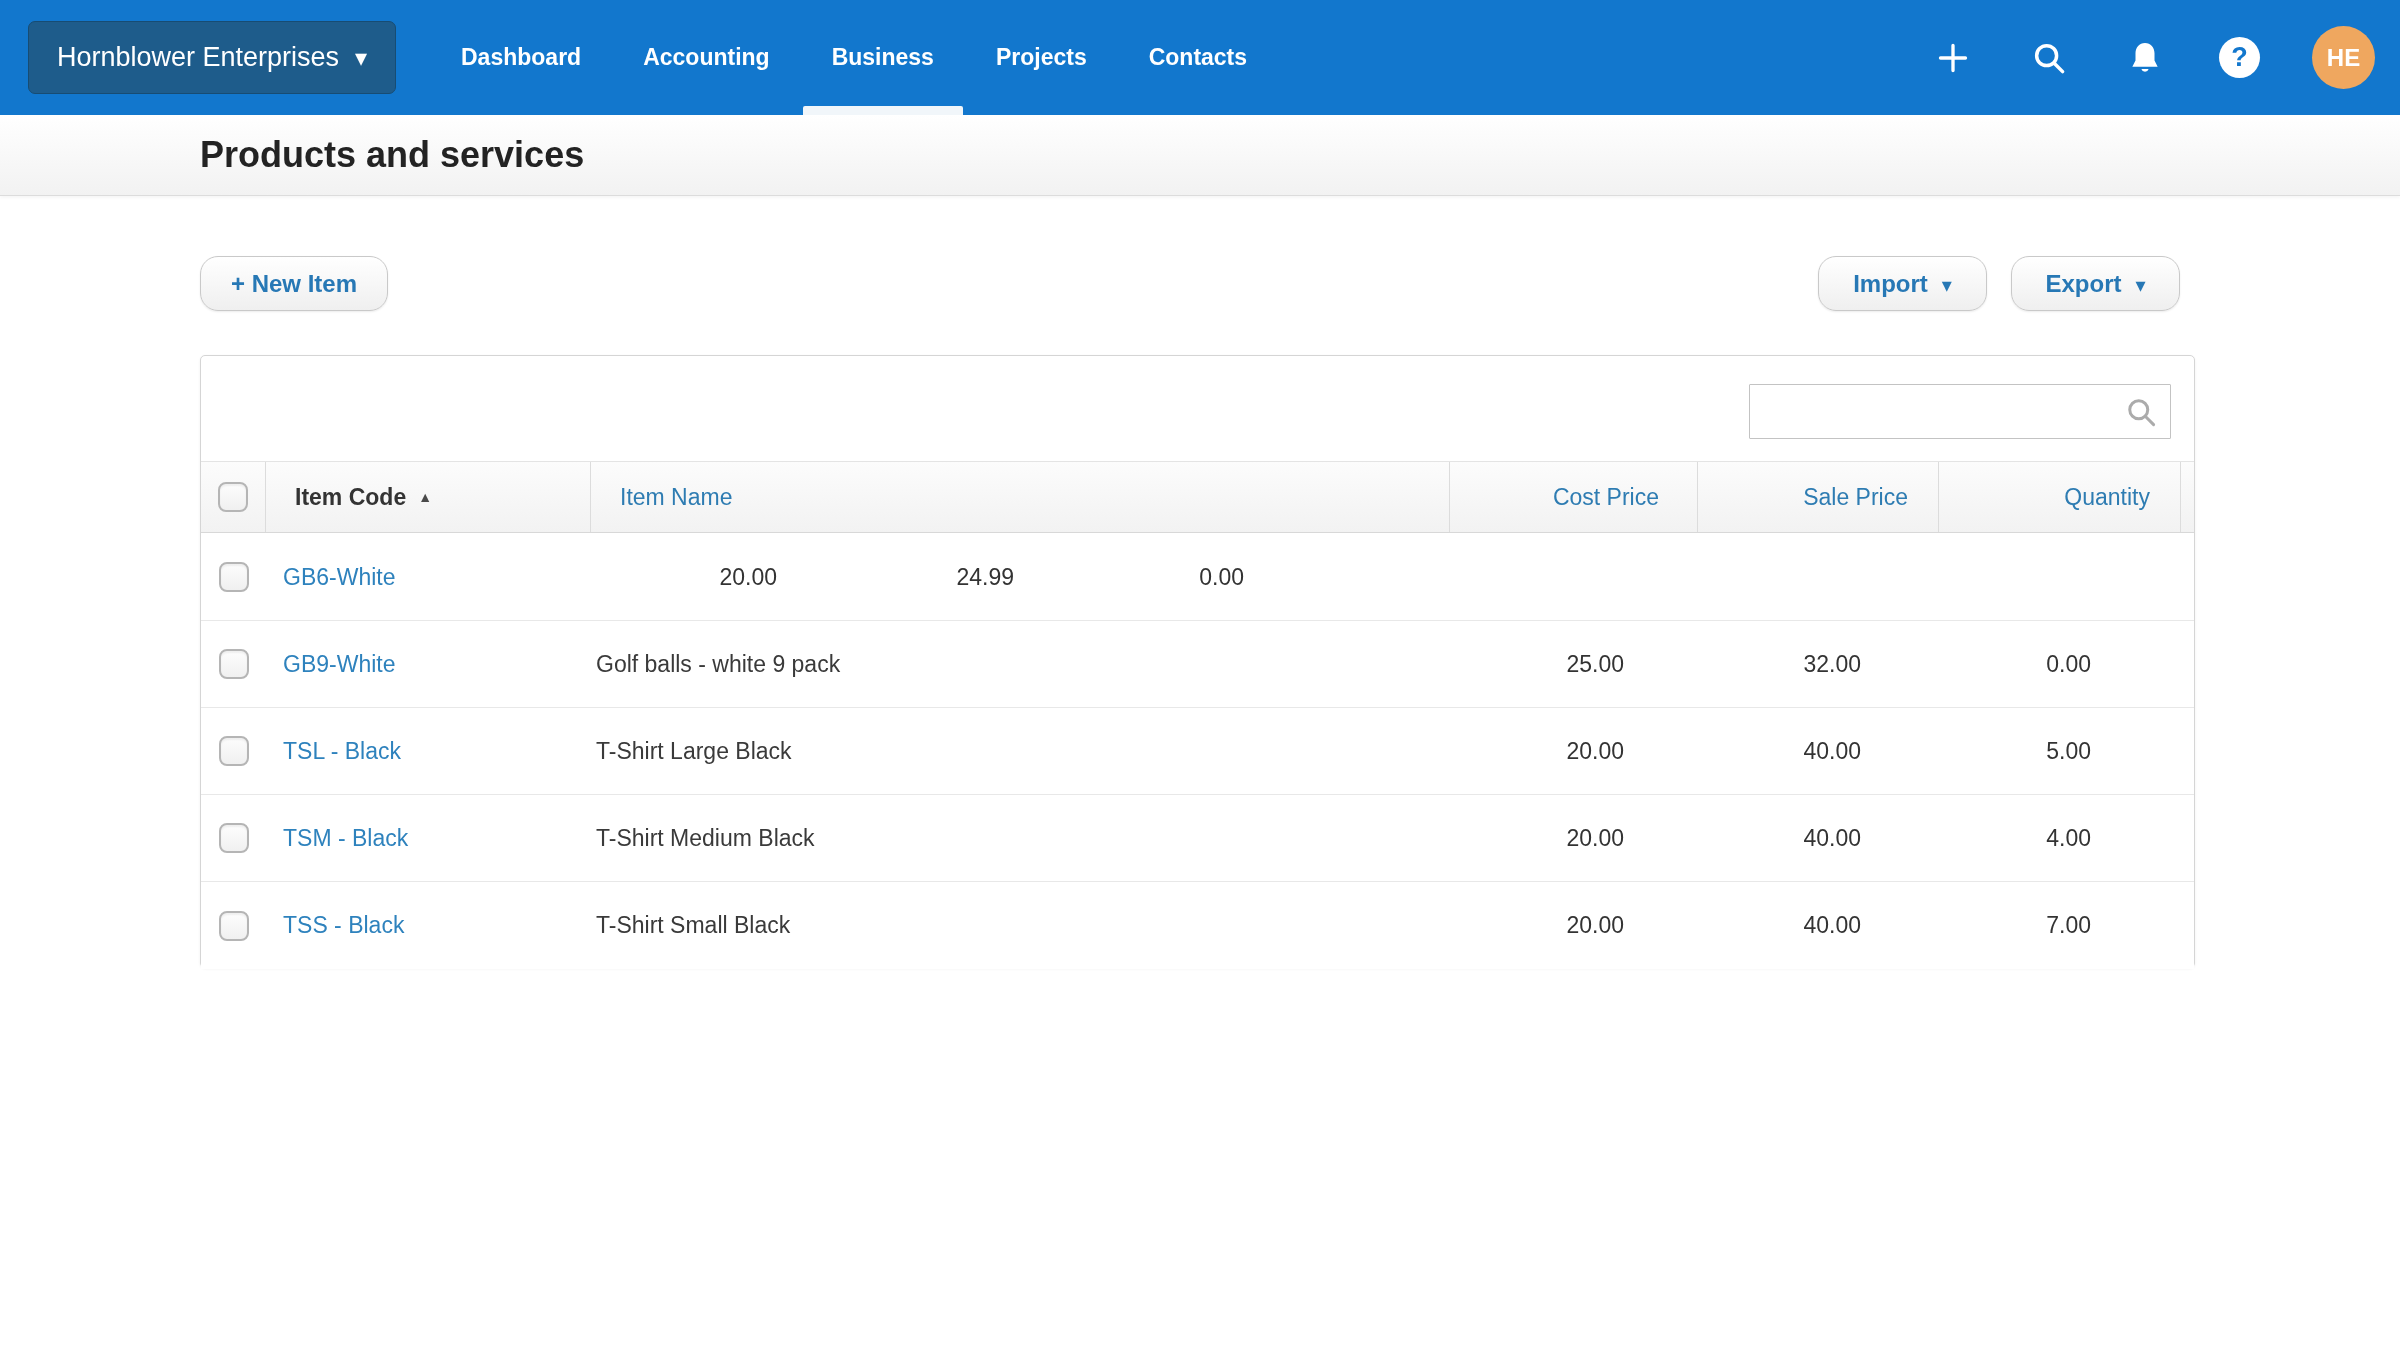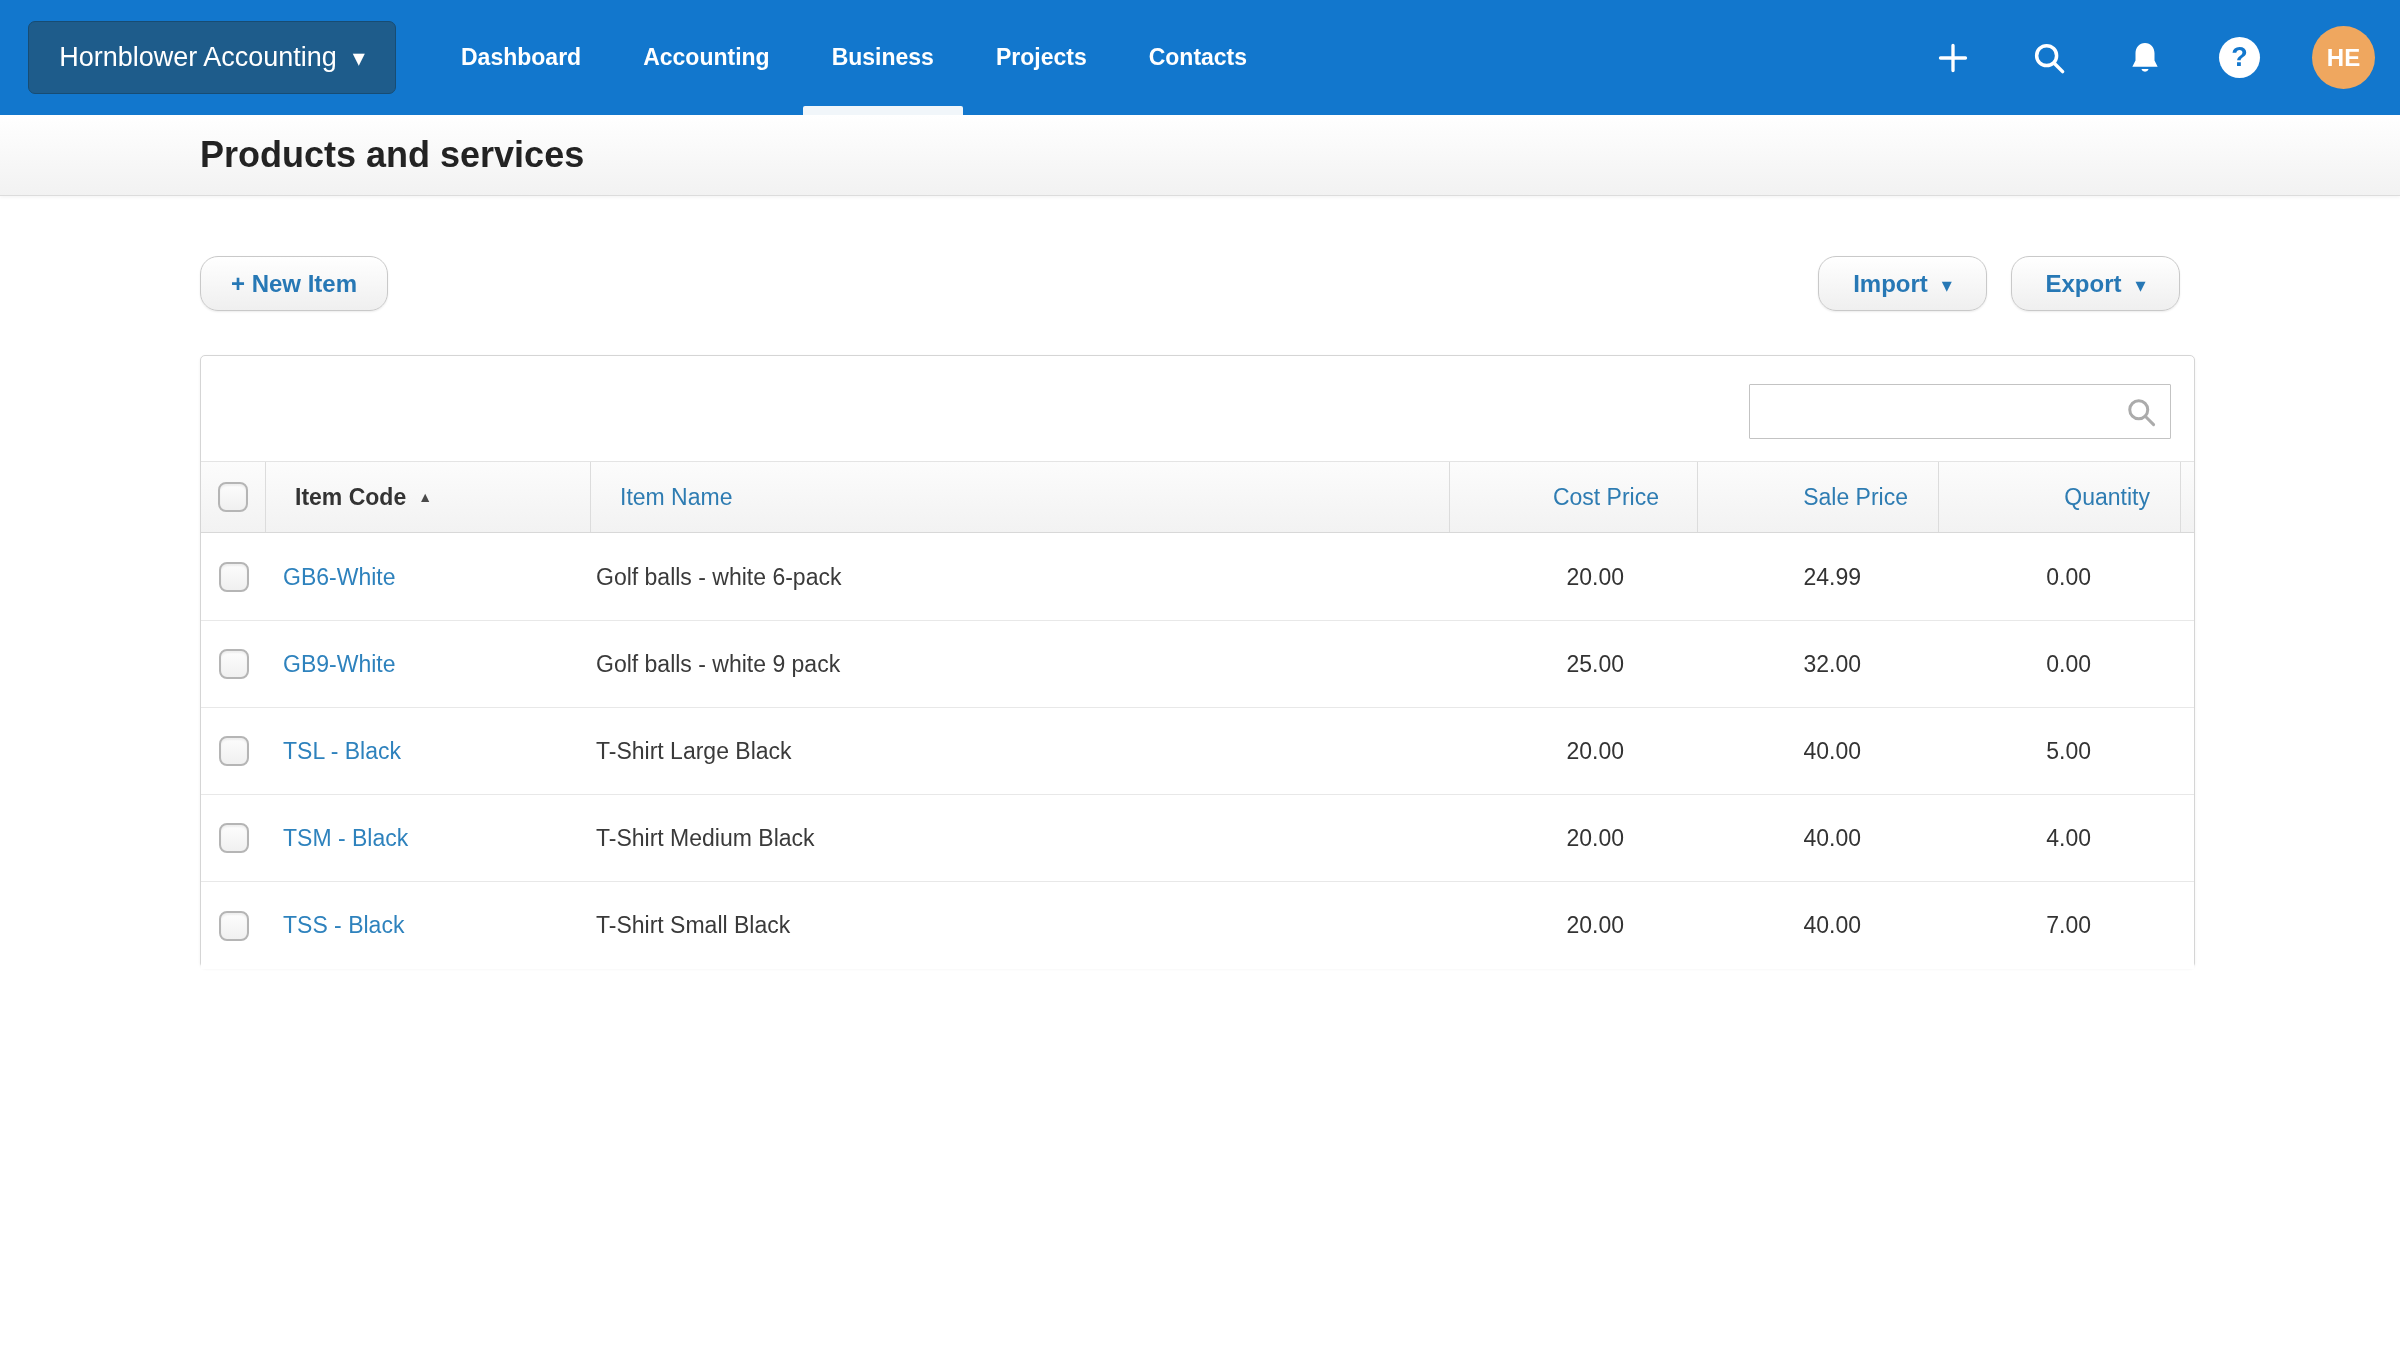--- a/index.html
+++ b/index.html
@@ -118,21 +118,21 @@
   .cell-text { font-size:23px; color:#3a3a3a; }
   .cell-num  { font-size:23px; color:#333; }
 </style>
 </head>
 <body>
 
 <div class="canvas">
 
   <div class="topbar">
     <div class="org-btn">
-      <span>Hornblower Accounting</span>
+      <span>Hornblower Enterprises</span>
       <span class="caret-down-w"></span>
     </div>
 
     <div class="mainnav">
       <div class="nav-item">
           <span>Dashboard</span>
         </div>
       <div class="nav-item">
           <span>Accounting</span>
         </div>
@@ -229,23 +229,20 @@
 
     <div class="tbody">
 
       <div class="trow">
         <div class="c0">
             <span class="checkbox"></span>
           </div>
         <div class="c1">
             <span class="code-link">GB6-White</span>
           </div>
-        <div class="c2">
-            <span class="cell-text">Golf balls - white 6-pack</span>
-          </div>
         <div class="c3">
             <span class="cell-num">20.00</span>
           </div>
         <div class="c4">
             <span class="cell-num">24.99</span>
           </div>
         <div class="c5">
             <span class="cell-num">0.00</span>
           </div>
         <div class="c6"></div>

